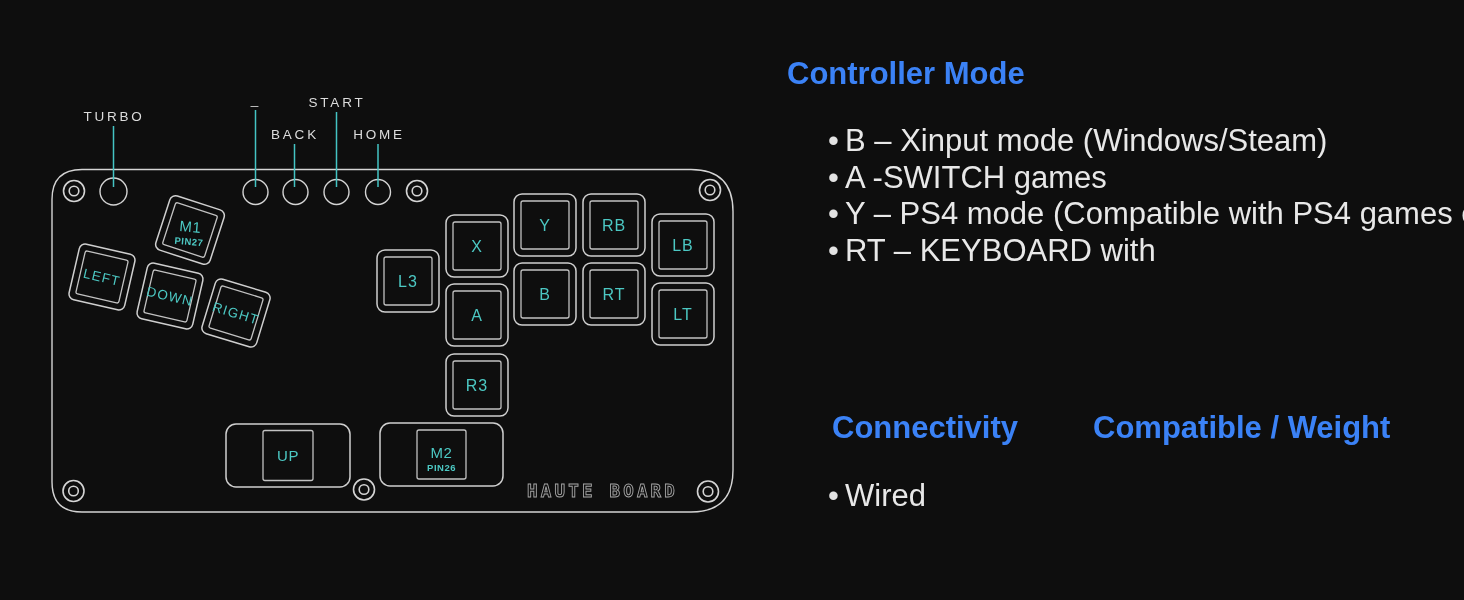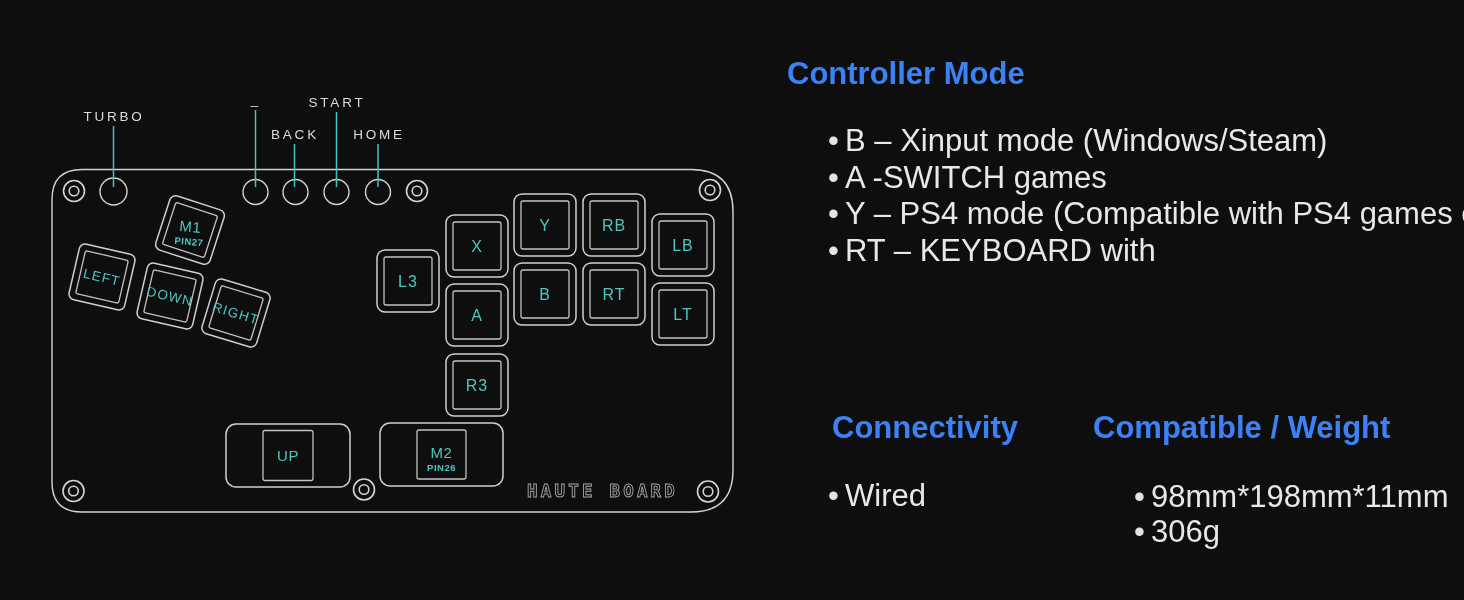--- a/index.html
+++ b/index.html
@@ -181,18 +181,14 @@
     <li>Y – PS4 mode (Compatible with PS4 games on PS5 console)</li>
     <li>RT – KEYBOARD with</li>
   </ul>
 
   <h2 class="heading" id="title-conn">Connectivity</h2>
   <ul class="blist" id="list-conn">
     <li>Wired</li>
   </ul>
 
   <h2 class="heading" id="title-dim">Compatible / Weight</h2>
-  <ul class="blist" id="list-dim">
-    <li>98mm*198mm*11mm</li>
-    <li>306g</li>
-  </ul>
 
 </div>
 
 </body></html>

